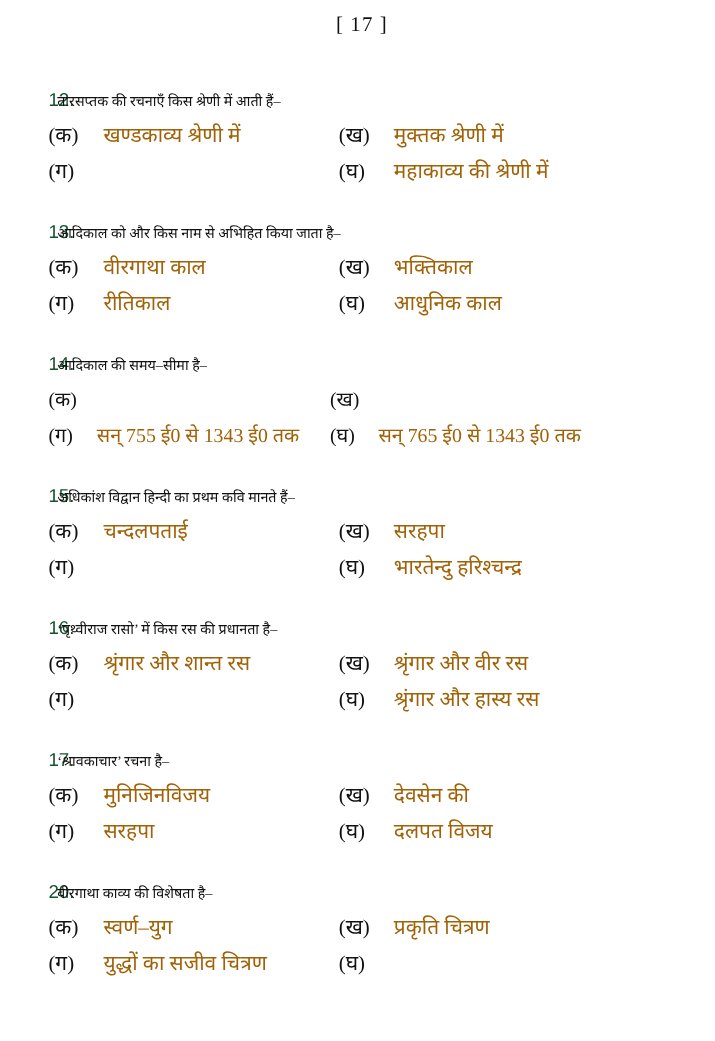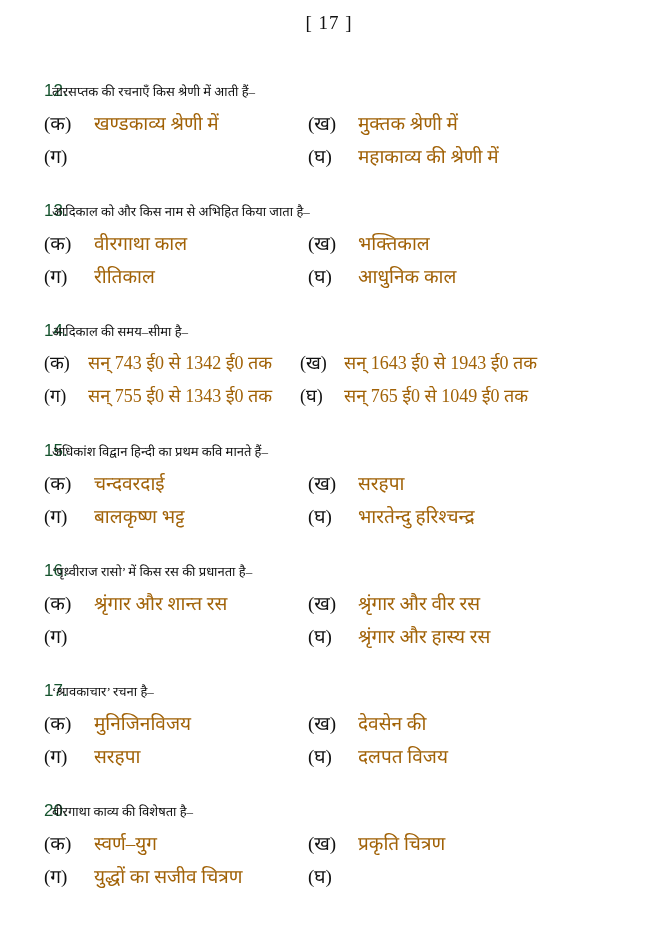--- a/index.html
+++ b/index.html
@@ -186,57 +186,54 @@
         </div>
       </div>
       <div class="question-block">
         <div class="q-row">
           <span class="q-number">14.</span>
           <span class="q-text">आदिकाल की समय–सीमा है–</span>
         </div>
         <div class="opt-row compact">
           <div class="opt opt-left">
             <span class="opt-label">(क)</span>
-            <span class="opt-text">सन् 743 ई0 से 1342 ई0 तक</span>
-          </div>
-          <div class="opt opt-right">
-            <span class="opt-label">(ख)</span>
-            <span class="opt-text">सन् 1643 ई0 से 1943 ई0 तक</span>
+          </div>
+          <div class="opt opt-right">
+            <span class="opt-label">(ख)</span>
           </div>
         </div>
         <div class="opt-row compact">
           <div class="opt opt-left">
             <span class="opt-label">(ग)</span>
             <span class="opt-text">सन् 755 ई0 से 1343 ई0 तक</span>
           </div>
           <div class="opt opt-right">
             <span class="opt-label">(घ)</span>
-            <span class="opt-text">सन् 765 ई0 से 1049 ई0 तक</span>
+            <span class="opt-text">सन् 765 ई0 से 1343 ई0 तक</span>
           </div>
         </div>
       </div>
       <div class="question-block">
         <div class="q-row">
           <span class="q-number">15.</span>
           <span class="q-text">अधिकांश विद्वान हिन्दी का प्रथम कवि मानते हैं–</span>
         </div>
         <div class="opt-row">
           <div class="opt opt-left">
             <span class="opt-label">(क)</span>
-            <span class="opt-text">चन्दवरदाई</span>
+            <span class="opt-text">चन्दलपताई</span>
           </div>
           <div class="opt opt-right">
             <span class="opt-label">(ख)</span>
             <span class="opt-text">सरहपा</span>
           </div>
         </div>
         <div class="opt-row">
           <div class="opt opt-left">
             <span class="opt-label">(ग)</span>
-            <span class="opt-text">बालकृष्ण भट्ट</span>
           </div>
           <div class="opt opt-right">
             <span class="opt-label">(घ)</span>
             <span class="opt-text">भारतेन्दु हरिश्चन्द्र</span>
           </div>
         </div>
       </div>
       <div class="question-block">
         <div class="q-row">
           <span class="q-number">16.</span>

